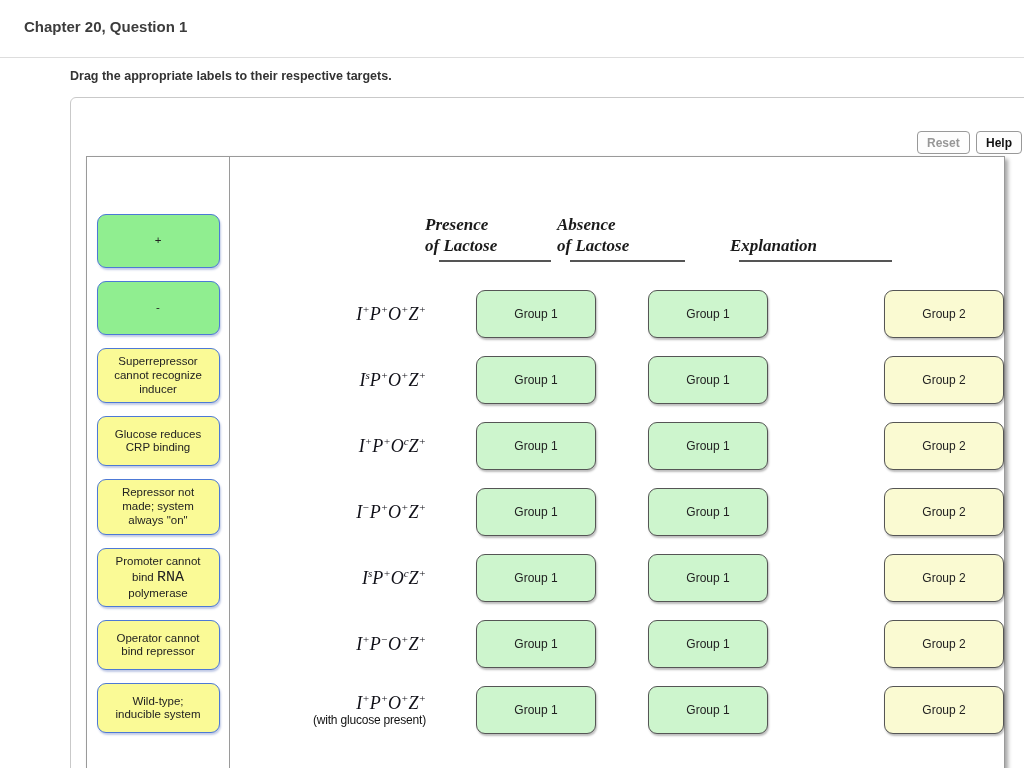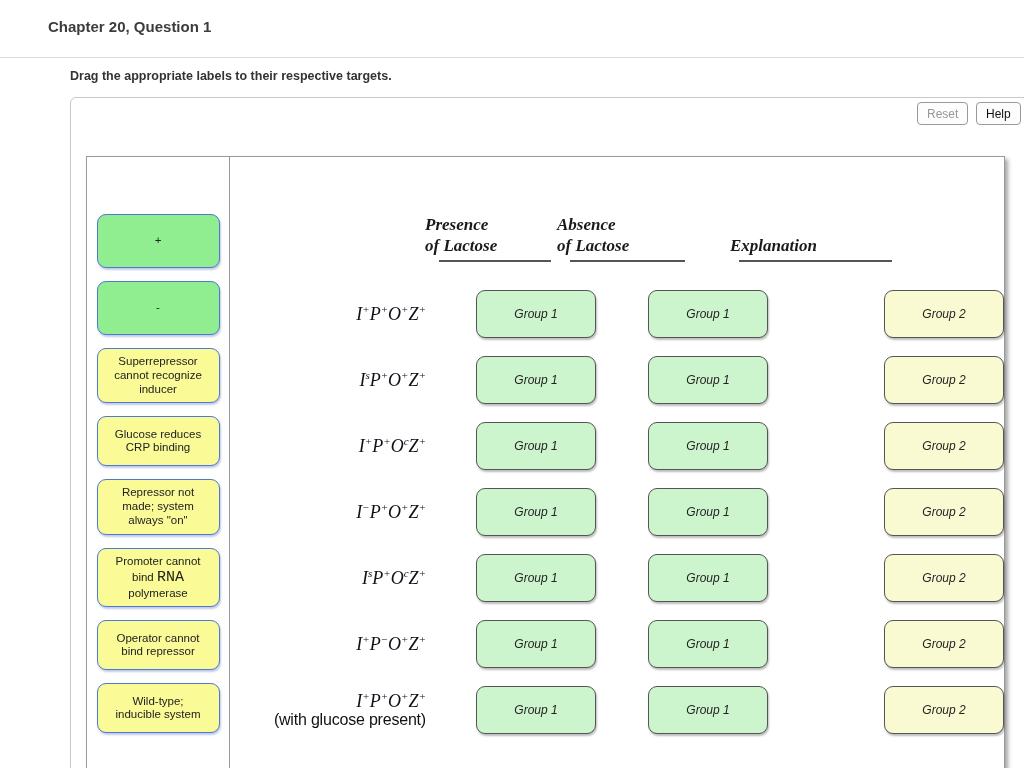--- a/index.html
+++ b/index.html
@@ -2,31 +2,31 @@
 <html><head>
 <meta charset="utf-8">
 <style>
   * { margin:0; padding:0; box-sizing:border-box; }
   html,body { width:1024px; height:768px; overflow:hidden; background:#fff;
               font-family:"Liberation Sans", sans-serif; position:relative; }
 
   
   .app-header { position:absolute; top:0; left:0; width:1024px; height:58px;
                 background:#fff; border-bottom:1px solid #ddd; }
-  .app-title { position:absolute; left:24px; top:18px; font-size:15px; font-weight:bold; color:#3c3c3c;margin-left:24px; }
+  .app-title { position:absolute; left:24px; top:18px; font-size:15px; font-weight:bold; color:#3c3c3c; }
 
   .instruction { position:absolute; left:70px; top:69px; font-size:12.5px; font-weight:bold; color:#333; }
 
   
   .panel { position:absolute; left:70px; top:97px; width:964px; height:690px;
            border:1px solid #c9c9c9; border-radius:6px; background:#fff; }
 
-  .btn { position:absolute; top:4px; height:23px; border:1px solid #999; border-radius:4px;
+  .btn { position:absolute; top:33px; height:23px; border:1px solid #999; border-radius:4px;
          background:#fdfdfd; font-family:"Liberation Sans",sans-serif; font-size:12px;
-         font-weight:normal; padding:0 9px; cursor:pointer; }
+         font-weight:bold; padding:0 9px; cursor:pointer; }
   .btn.reset { left:846px; color:#979797; }
   .btn.help  { left:905px; color:#111; }
 
   
   .activity { position:absolute; left:15px; top:58px; width:919px; height:640px;
               background:#fff; border:1px solid #9a9a9a;
               box-shadow:3px 3px 4px rgba(0,0,0,0.35); display:flex; }
 
   
   .bin { width:143px; flex:0 0 143px; border-right:1px solid #9a9a9a;
@@ -53,26 +53,26 @@
   .hline { height:1.5px; background:#555; margin:4px auto 0; }
   .h1 .hline { width:112px; } .h2 .hline { width:115px; } .h3 .hline { width:153px; }
 
   .rows { margin-top:15px; }
   .trow { display:flex; align-items:center; height:66px;justify-content:space-between; }
   .geno-cell { width:200px; text-align:right; padding-right:4px;
                font-family:"Liberation Serif", serif; font-style:italic;
                font-size:18px; color:#101018; line-height:1; }
   .geno sup { font-size:11px; line-height:0; }
   .geno-note { display:block; font-family:"Liberation Sans",sans-serif; font-style:normal;
-               font-size:16px; color:#111; margin-top:2px; letter-spacing:-0.2px; }
+               font-size:12px; color:#111; margin-top:2px; letter-spacing:-0.2px; }
   .geno-note:empty { display:none; }
 
   .target { width:120px; height:48px; border:1.5px solid #555; border-radius:9px;
             display:flex; align-items:center; justify-content:center;
-            font-style:italic; font-size:12px; color:#222; cursor:pointer;
+            font-size:12px; color:#222; cursor:pointer;
             box-shadow:1px 2px 2px rgba(90,90,90,0.4); }
   .target.c1 { background:#CDF5CD; margin-left:5px; }
   .target.c2 { background:#CDF5CD; margin-left:11px; }
   .target.c3 { background:#FAFAD2; margin-left:75px; }
 </style>
 </head>
 <body>
 
 <div class="app-header">
   <div class="app-title">Chapter 20, Question 1</div>

